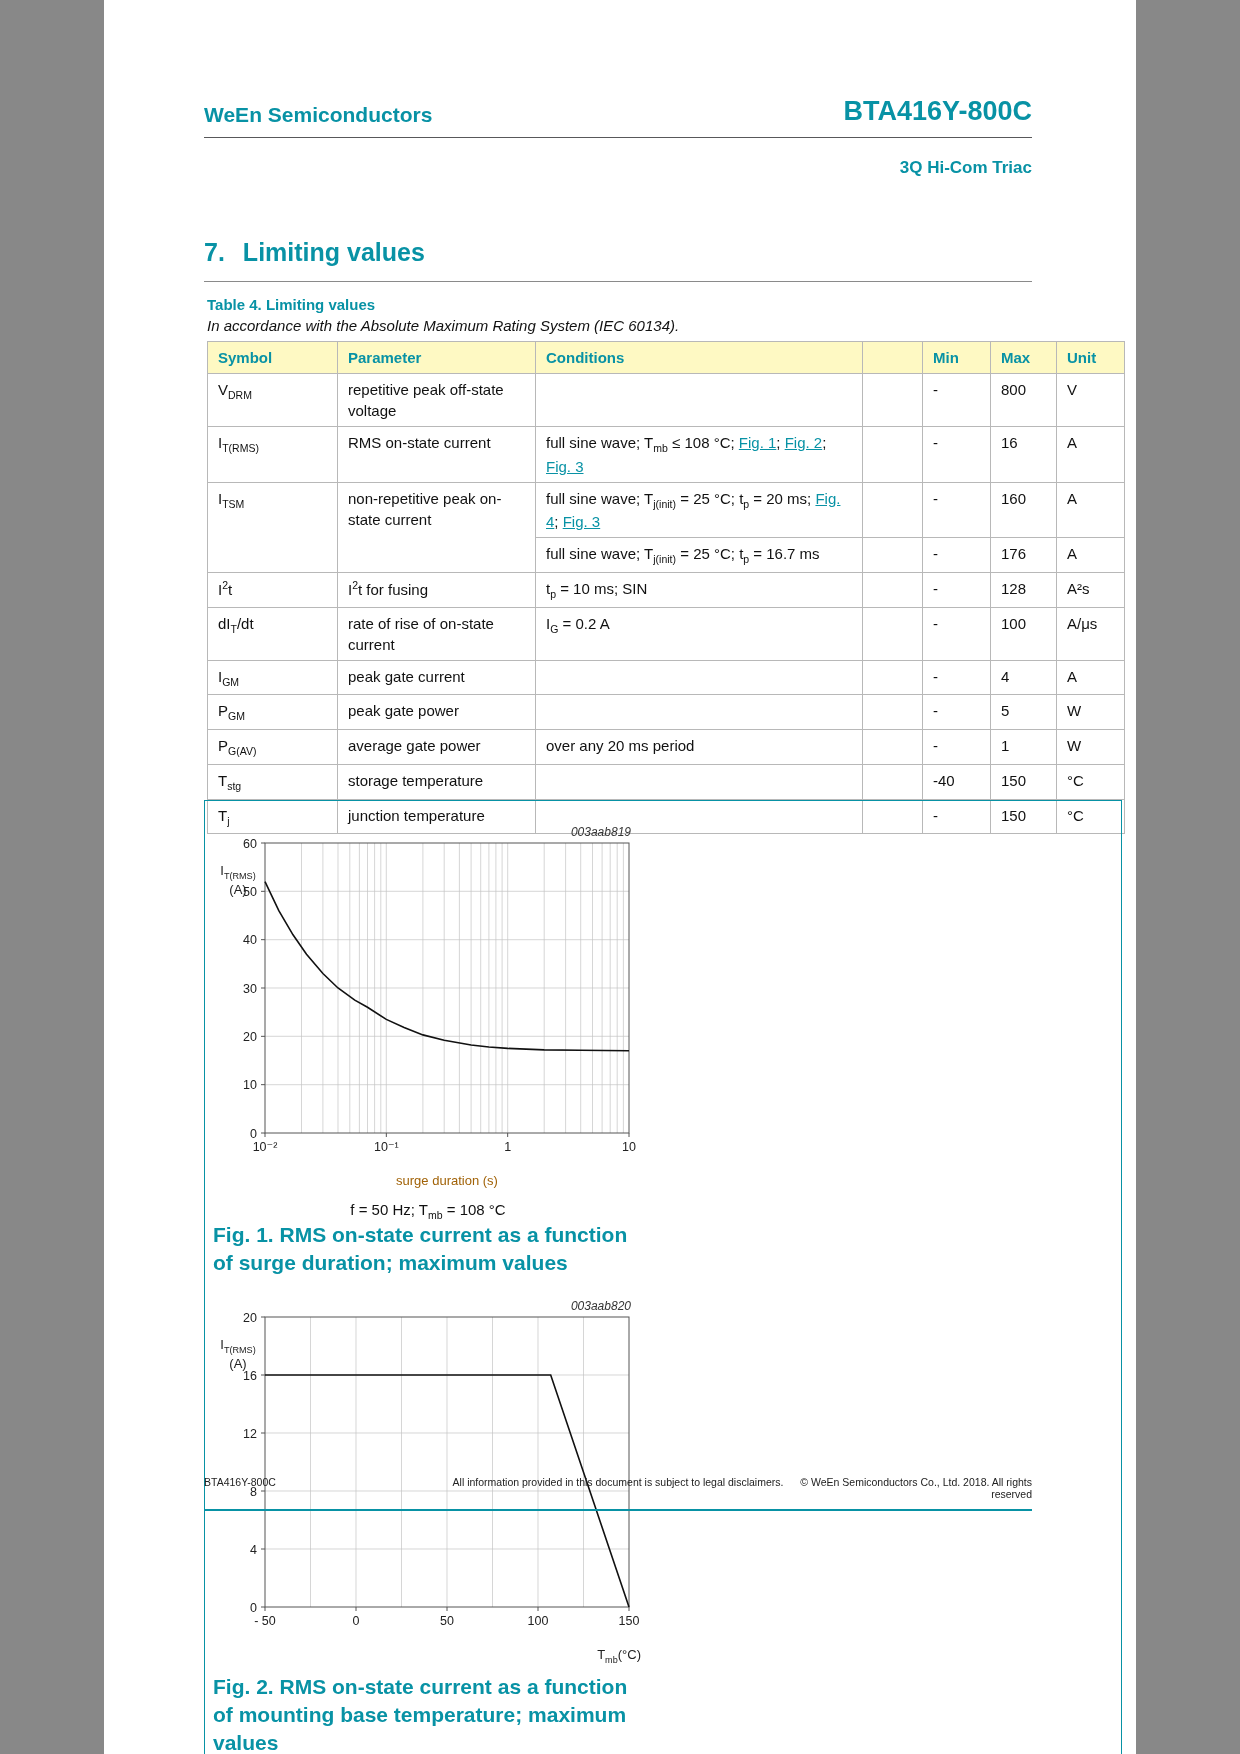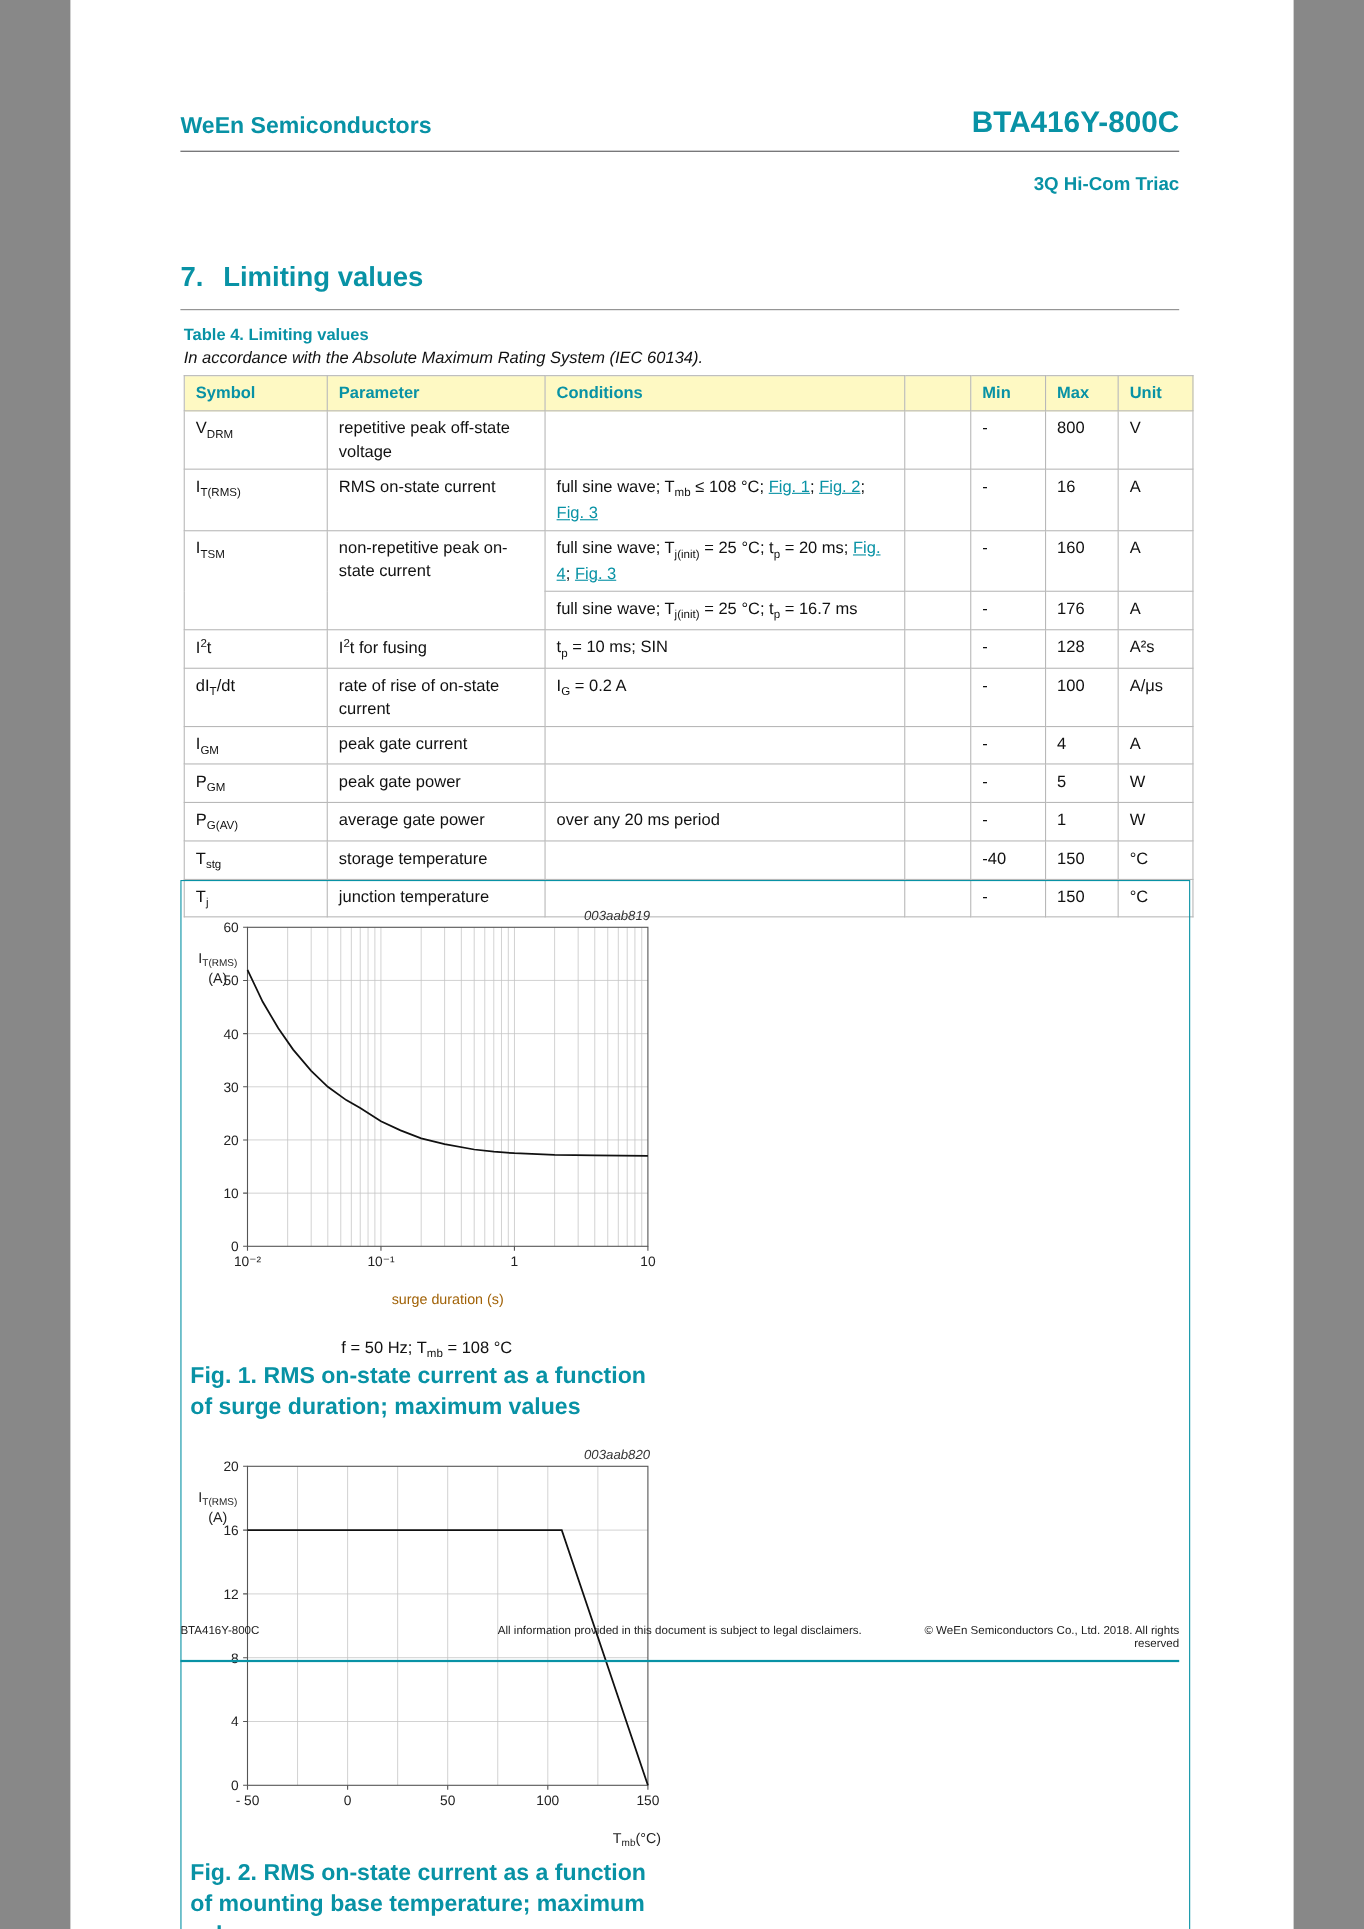--- a/index.html
+++ b/index.html
@@ -3,21 +3,21 @@
 <meta charset="utf-8">
 <style>
   :root{
     --teal:#0892a5;
     --border:#b8b8b8;
     --grid:#c4c4c4;
   }
   *{box-sizing:border-box;}
   body{margin:0;background:#888;}
   .page{
-    width:1112px;height:1754px;position:relative;margin:0 auto;
+    width:1032px;height:1754px;position:relative;margin:0 auto;
     background:#fff;color:#111;
     font-family:"Liberation Sans","DejaVu Sans",sans-serif;
     font-size:15px;overflow:hidden;
   }
   sub{font-size:0.7em;}
   sup{font-size:0.7em;}
 
   
   .header{position:absolute;left:100px;right:104px;top:96px;}
   .header-row{display:flex;justify-content:space-between;align-items:flex-end;
@@ -47,21 +47,21 @@
   .figures-box{position:absolute;left:100px;top:800px;width:918px;
     border:1px solid var(--teal);padding:12px 2px 16px 8px;display:flex;gap:9px;flex-direction:column;}
   .figure{width:435px;}
   .chartwrap{position:relative;width:430px;height:372px;}
   .chartwrap svg{display:block;margin-top:14px;font-family:inherit;}
   .plot-id{position:absolute;top:-2px;right:12px;font-style:italic;font-size:12px;color:#333;}
   .ylabel{position:absolute;top:36px;left:0;width:50px;text-align:center;
     font-size:13px;line-height:1.25;white-space:pre-line;color:#222;}
   .xlabel{position:absolute;top:346px;left:52px;right:14px;text-align:center;font-size:13px;color:#a16207;}
   .xlabel-right{position:absolute;top:346px;right:2px;font-size:13px;color:#222;}
-  .fig-note{margin-top:18px;text-align:center;width:430px;font-size:15px;}
+  .fig-note{margin-top:2px;text-align:center;width:430px;font-size:15px;}
   .fig-caption{margin-top:0;color:var(--teal);font-weight:bold;font-size:21px;line-height:1.35;padding-right:4px;}
 
   
   .footer{position:absolute;left:100px;right:104px;top:1476px;}
   .f3{display:flex;}
   .f3>*:nth-child(1){flex:1;text-align:left;}
   .f3>*:nth-child(2){flex:1.4;text-align:center;}
   .f3>*:nth-child(3){flex:1;text-align:right;}
   .footer-small{font-size:10.5px;color:#222;border-bottom:2px solid var(--teal);padding-bottom:9px;}
   .footer-main{margin-top:9px;color:var(--teal);font-weight:bold;font-size:15px;}

